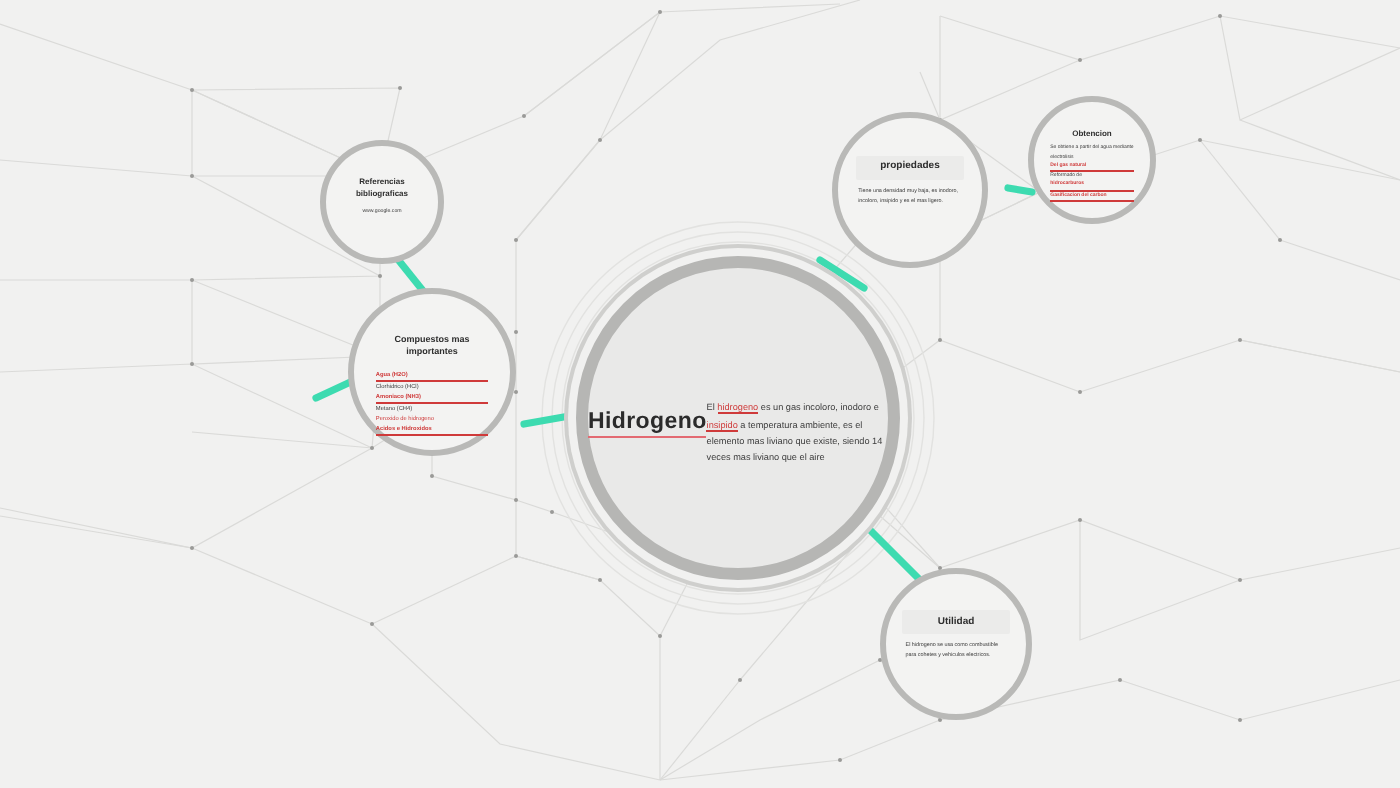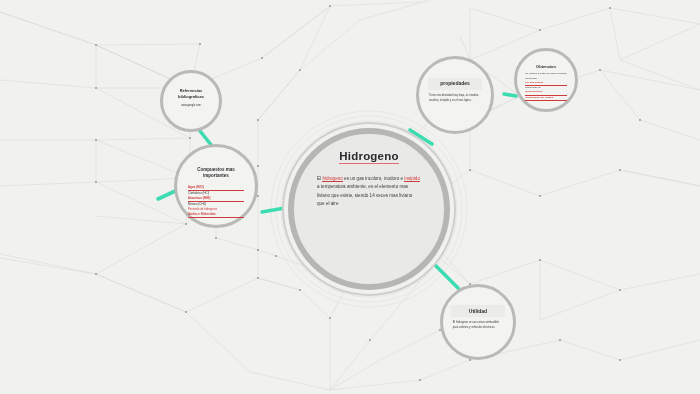--- a/index.html
+++ b/index.html
@@ -14,21 +14,21 @@
 
   .node{position:absolute;border-radius:50%;box-sizing:border-box;}
 
   
   #hub{
     left:288px;top:128px;width:162px;height:162px;
     border-radius:50%;
     background:#e9e9e8;
     border:6px solid #b6b6b4;
     box-shadow:0 0 0 4px #f1f1f0, 0 0 0 6px #cfcfcd;
-    display:flex;flex-direction:column;align-items:center;
+    display:flex;flex-direction:row;align-items:center;
     padding-top:16px;
   }
   #hub .hubtitle{
     font-size:11.5px;font-weight:bold;color:#2b2b2b;
     letter-spacing:.2px;
     border-bottom:1.4px solid #e36a72;
     padding-bottom:1px;
     margin-bottom:11px;
   }
   #hub .hubbody{

